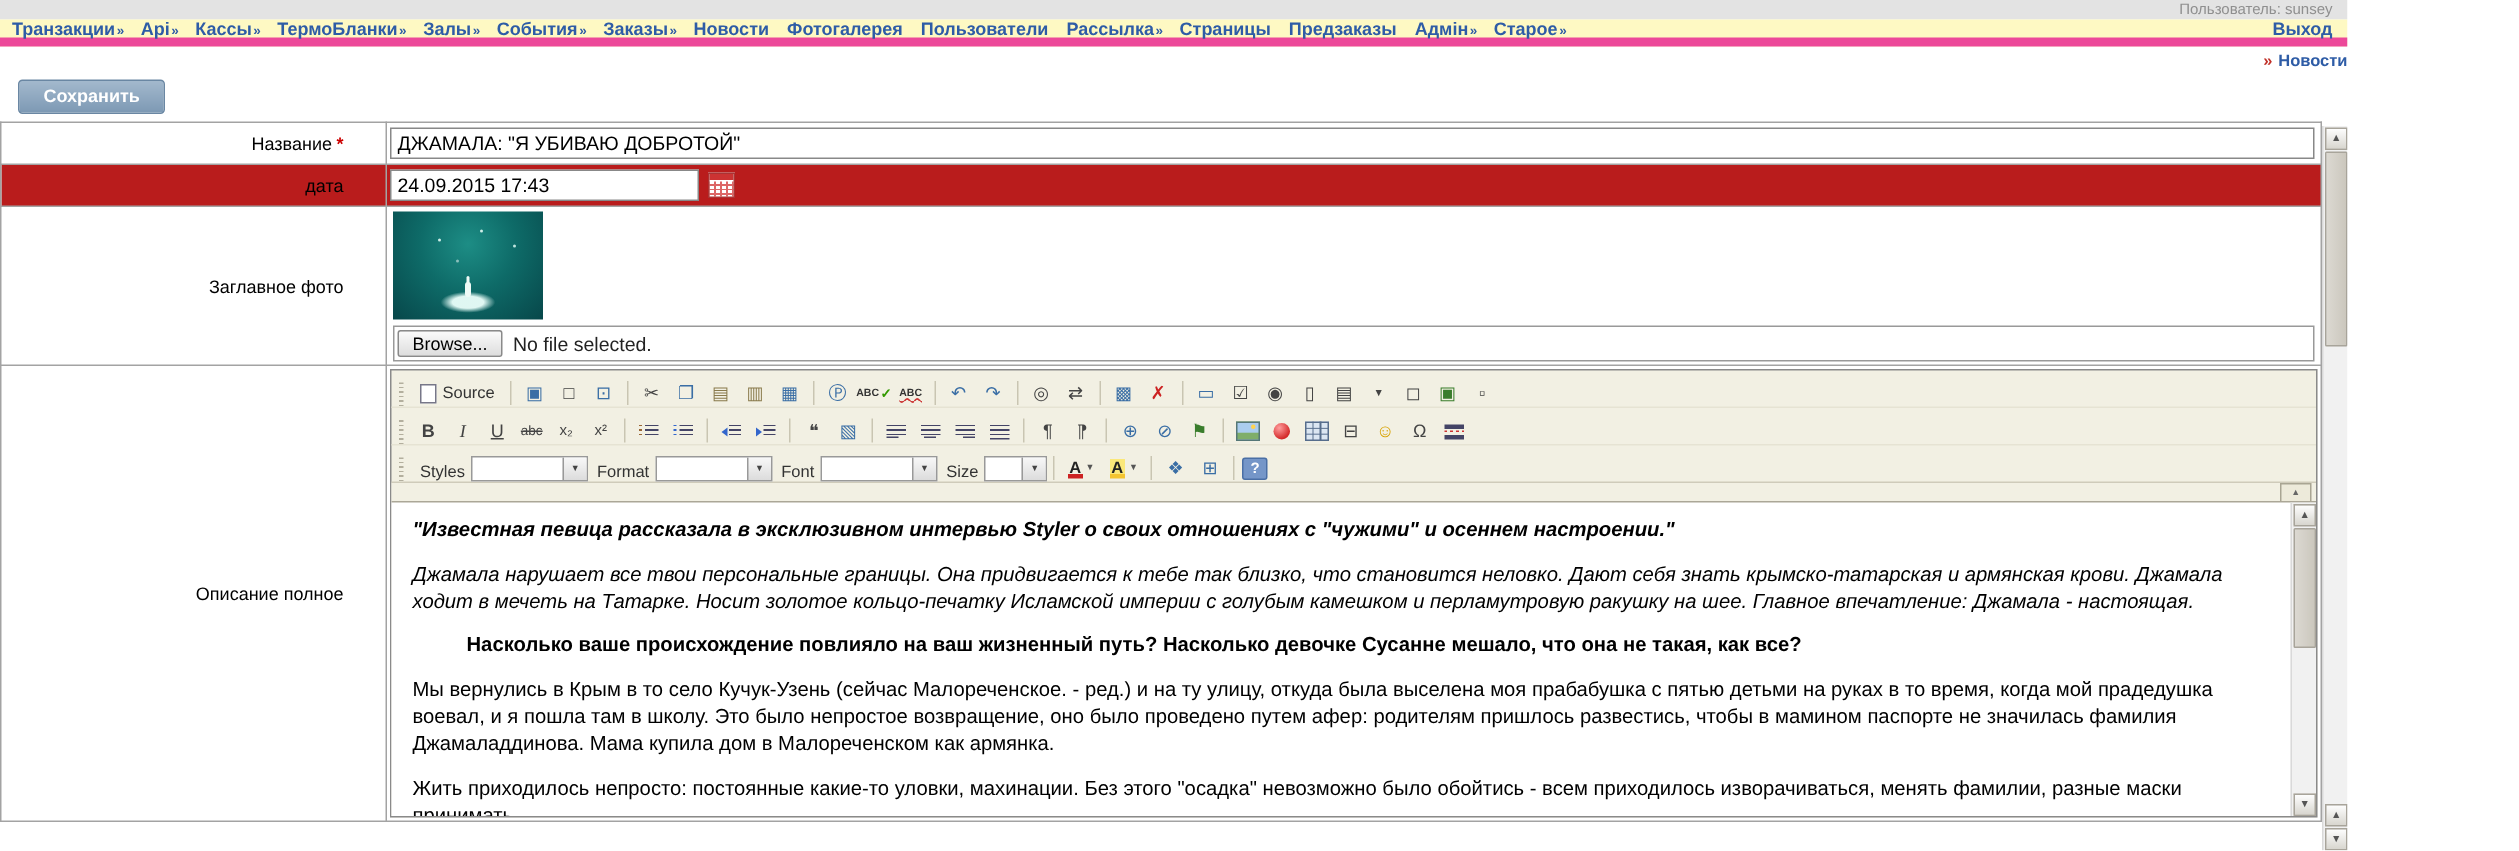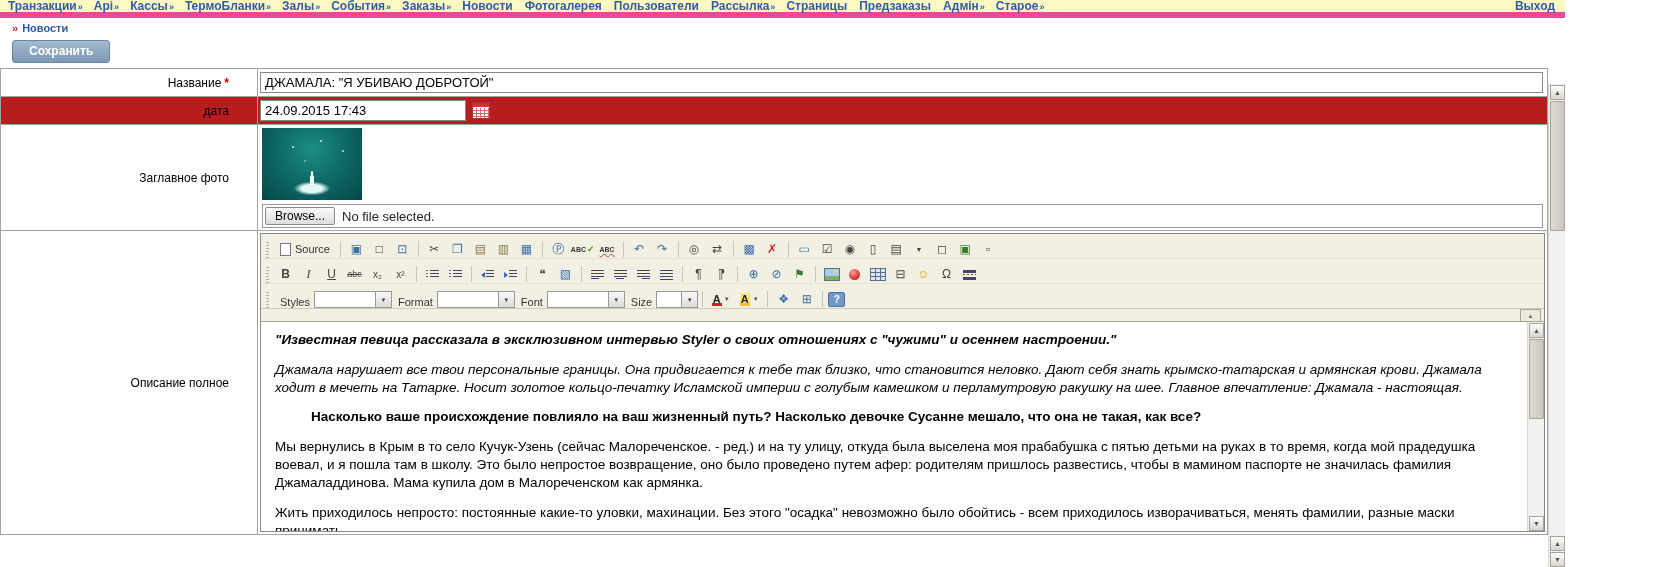--- a/index.html
+++ b/index.html
@@ -10,21 +10,21 @@
   .topstrip{height:13px;background:#E3E3E3;text-align:right;padding:1px 10px 0 0;
     font-size:10px;color:#8F8F8F;box-sizing:border-box;}
   .navbar{height:18px;background:#fef9c3;border-bottom:6px solid #ec4899;display:flex;
     align-items:center;padding:0 10px 0 8px;box-sizing:border-box;}
   .nav-items{display:flex;gap:11px;flex:1;align-items:center;}
   .nav-item{color:#2E5CA6;font-size:12px;font-weight:bold;white-space:nowrap;cursor:pointer;}
   .nav-suffix{font-size:9px;margin-left:1px;}
   .logout{margin-left:auto;}
 
   
-  .crumbs{padding:4px 0 2px 12px;font-size:11px;font-weight:bold;}
+  .crumbs{padding:4px 0 2px 12px;font-size:11px;font-weight:bold;text-align:right;}
   .bc-marker{color:#C03028;margin-right:4px;}
   .bc-link{color:#2E5CA6;cursor:pointer;}
   .save-btn{margin:4px 0 5px 12px;padding:3px 16px 4px;font-size:12px;font-weight:bold;
     color:#fff;background:linear-gradient(#A3B9CD,#7D99B4);border:1px solid #6A87A3;
     border-radius:3px;cursor:pointer;font-family:inherit;}
 
   
   .form-table{border-collapse:collapse;width:1548px;table-layout:fixed;}
   .form-table td{border:1px solid #a3a3a3;font-size:12px;vertical-align:middle;padding:2px;}
   .lbl{width:226px;text-align:right;padding-right:28px !important;color:#000;}
@@ -154,20 +154,23 @@
   .sb-thumb{width:15px;margin:1px 0 0 1px;flex:none;
     background:linear-gradient(90deg,#DCD9D2,#CBC7BD);border:1px solid #A8A49A;
     box-sizing:border-box;border-radius:1px;cursor:grab;}
   .sb-fill{flex:1;}
 </style>
 </head>
 <body>
 
 <div class="app">
 
+  <div class="topstrip">
+    <span>Пользователь: sunsey</span>
+  </div>
 
   <div class="navbar">
     <span class="nav-items">
 
         <span class="nav-item"><span class="nav-label">Транзакции</span><span class="nav-suffix">»</span></span>
 
         <span class="nav-item"><span class="nav-label">Api</span><span class="nav-suffix">»</span></span>
 
         <span class="nav-item"><span class="nav-label">Кассы</span><span class="nav-suffix">»</span></span>
 

